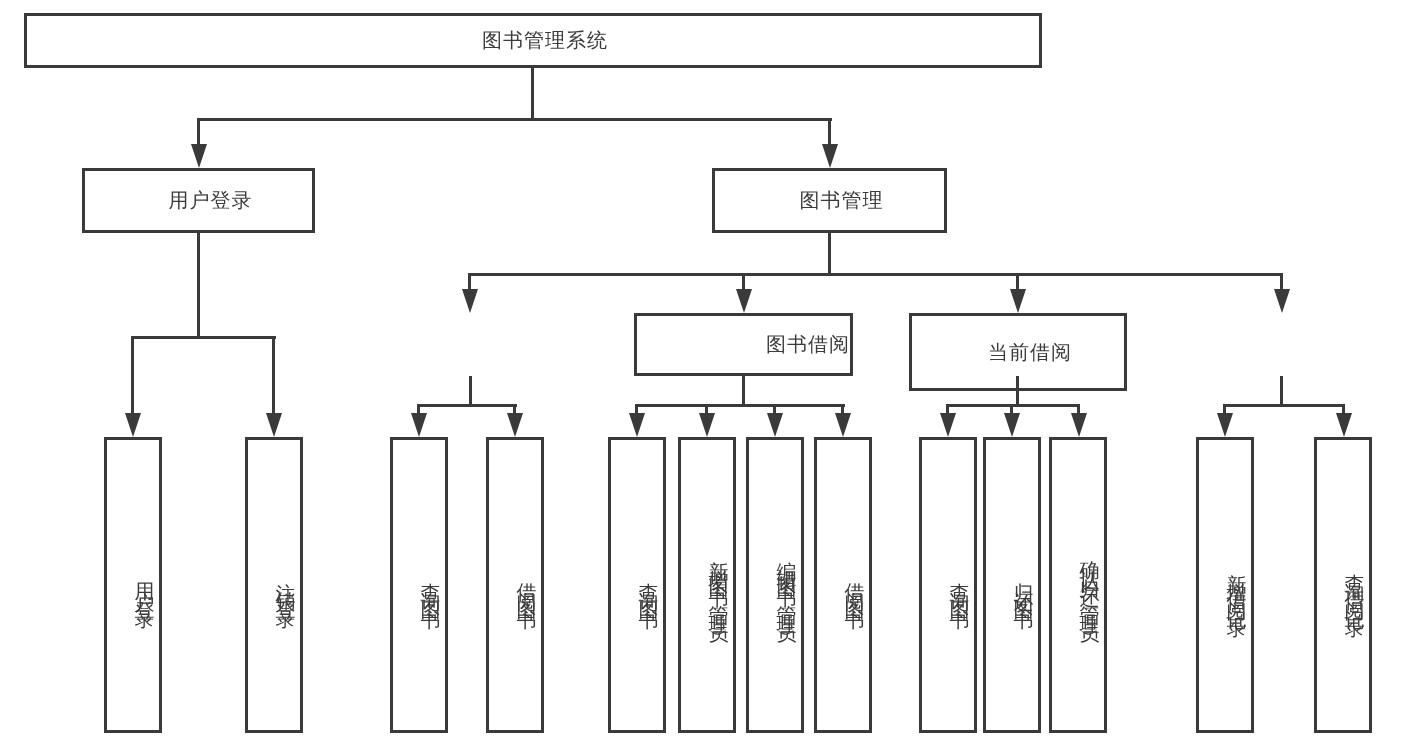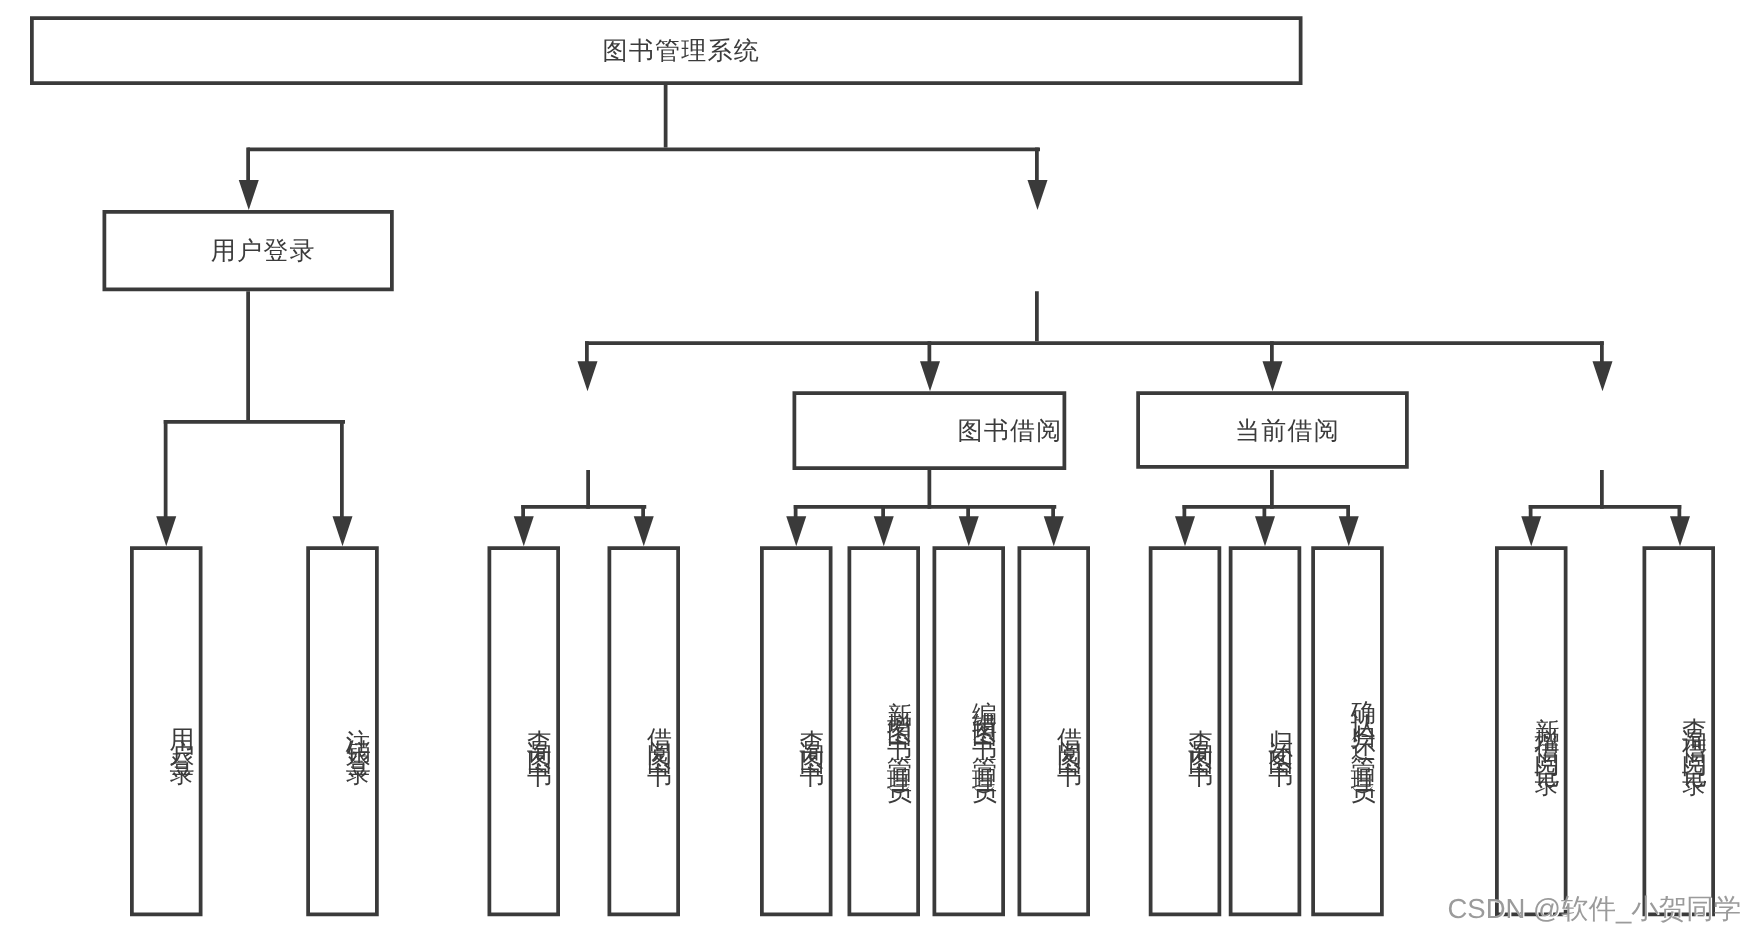--- a/index.html
+++ b/index.html
@@ -64,20 +64,23 @@
   <div class="vline" style="left:531px;top:68px;height:50px;"></div>
   <div class="hline" style="left:198px;top:118px;width:634px;"></div>
   <div class="vline" style="left:197px;top:118px;height:28px;"></div>
   <div class="arrowhead" style="left:191px;top:144px;"></div>
   <div class="vline" style="left:828px;top:118px;height:28px;"></div>
   <div class="arrowhead" style="left:822px;top:144px;"></div>
 
   <div class="box" style="left:82px;top:168px;width:233px;height:65px;">
     <span>用户登录</span>
   </div>
+  <div class="box" style="left:712px;top:168px;width:235px;height:65px;">
+    <span>图书管理</span>
+  </div>
 
   <div class="vline" style="left:197px;top:233px;height:103px;"></div>
   <div class="hline" style="left:131px;top:336px;width:145px;"></div>
   <div class="vline" style="left:131px;top:336px;height:79px;"></div>
   <div class="arrowhead" style="left:125px;top:413px;"></div>
   <div class="vline" style="left:272px;top:336px;height:79px;"></div>
   <div class="arrowhead" style="left:266px;top:413px;"></div>
 
   <div class="vline" style="left:828px;top:233px;height:40px;"></div>
   <div class="hline" style="left:468px;top:273px;width:815px;"></div>
@@ -86,21 +89,21 @@
   <div class="vline" style="left:742px;top:273px;height:18px;"></div>
   <div class="arrowhead" style="left:736px;top:289px;"></div>
   <div class="vline" style="left:1016px;top:273px;height:18px;"></div>
   <div class="arrowhead" style="left:1010px;top:289px;"></div>
   <div class="vline" style="left:1280px;top:273px;height:18px;"></div>
   <div class="arrowhead" style="left:1274px;top:289px;"></div>
 
   <div class="box" style="left:634px;top:313px;width:219px;height:63px;justify-content:flex-end;">
     <span>图书借阅</span>
   </div>
-  <div class="box" style="left:909px;top:313px;width:218px;height:62px;">
+  <div class="box" style="left:909px;top:313px;width:218px;height:78px;">
     <span>当前借阅</span>
   </div>
 
   <div class="vline" style="left:469px;top:376px;height:31px;"></div>
   <div class="hline" style="left:417px;top:404px;width:100px;"></div>
   <div class="vline" style="left:417px;top:404px;height:11px;"></div>
   <div class="arrowhead" style="left:411px;top:413px;"></div>
   <div class="vline" style="left:513px;top:404px;height:11px;"></div>
   <div class="arrowhead" style="left:507px;top:413px;"></div>
 
@@ -168,15 +171,14 @@
     <span>确认归还（管理员）</span>
   </div>
 
   <div class="box vbox" style="left:1196px;top:437px;width:58px;height:296px;">
     <span>新增借阅记录</span>
   </div>
   <div class="box vbox" style="left:1314px;top:437px;width:58px;height:296px;">
     <span>查询借阅记录</span>
   </div>
 
-  <div class="watermark">CSDN @软件_小贺同学</div>
 
 </div>
 
 </body></html>

